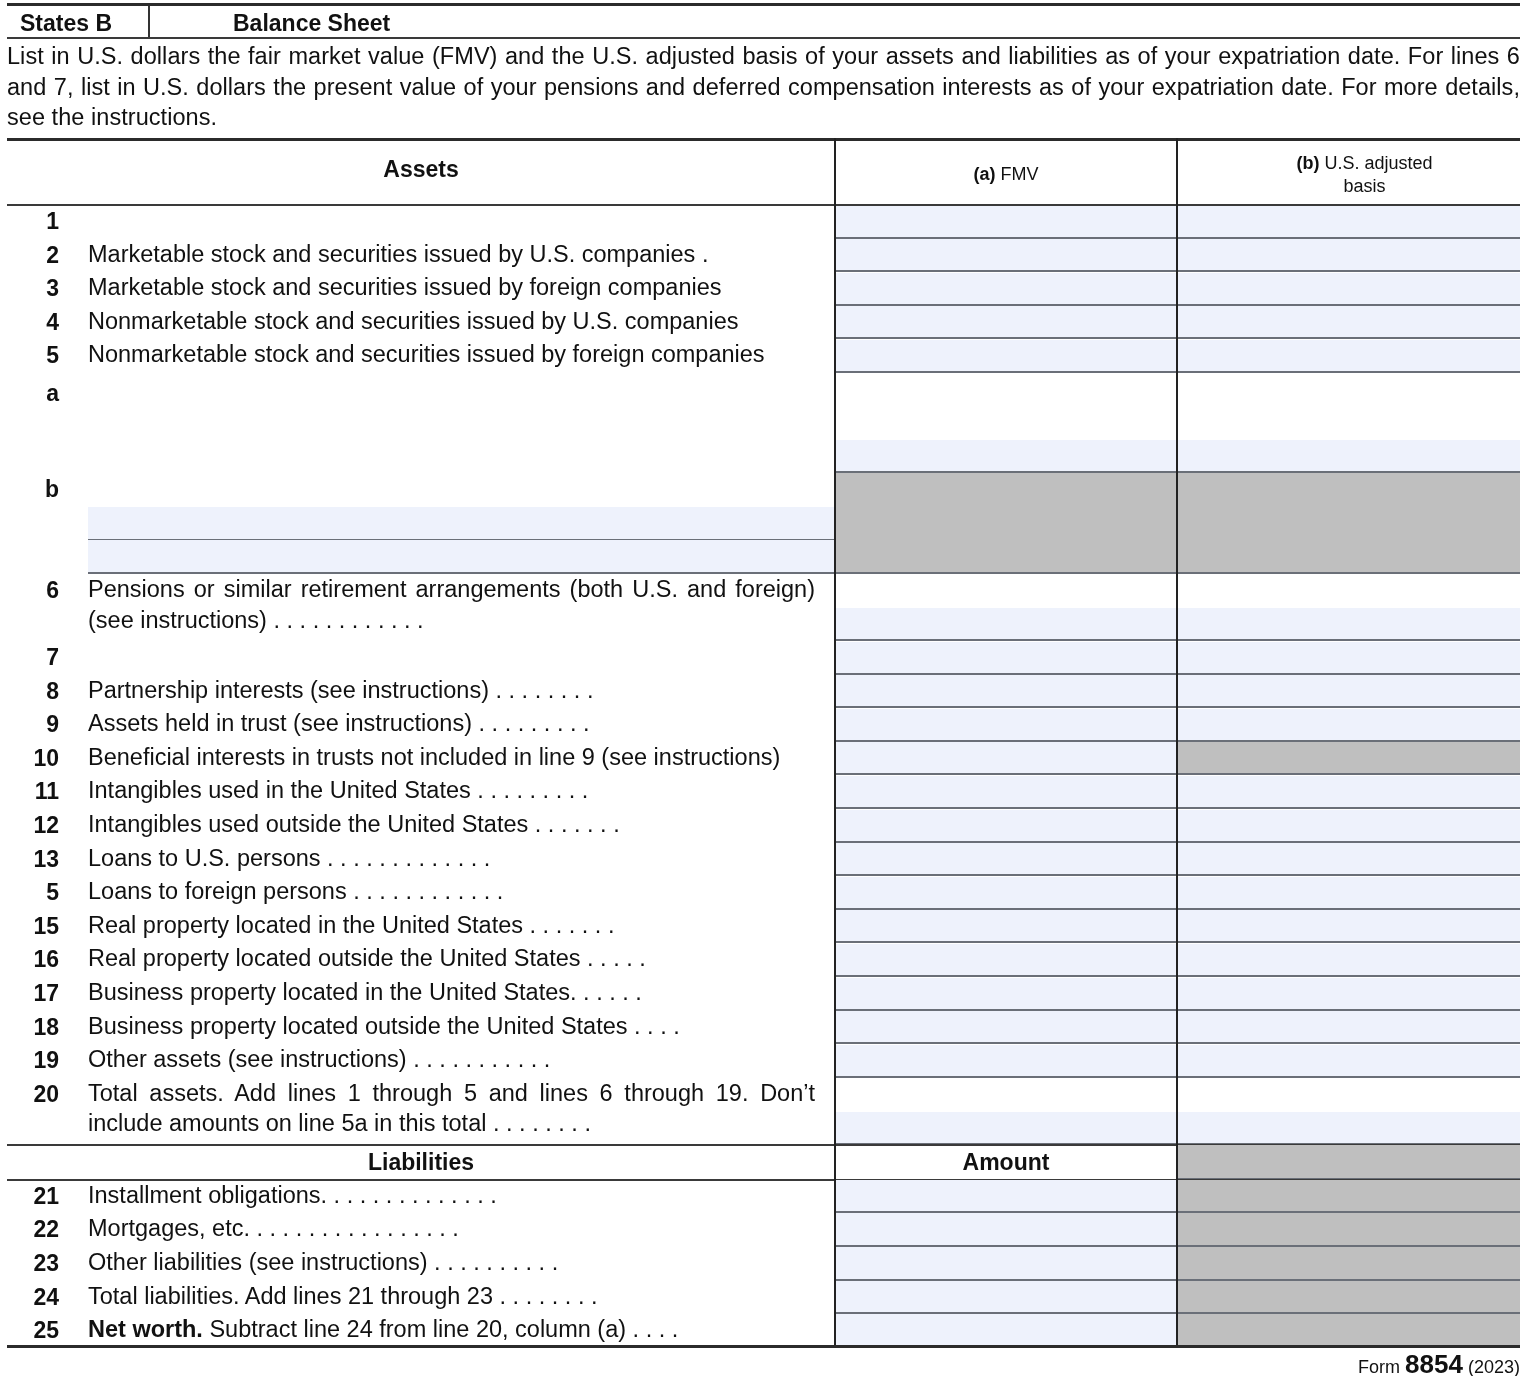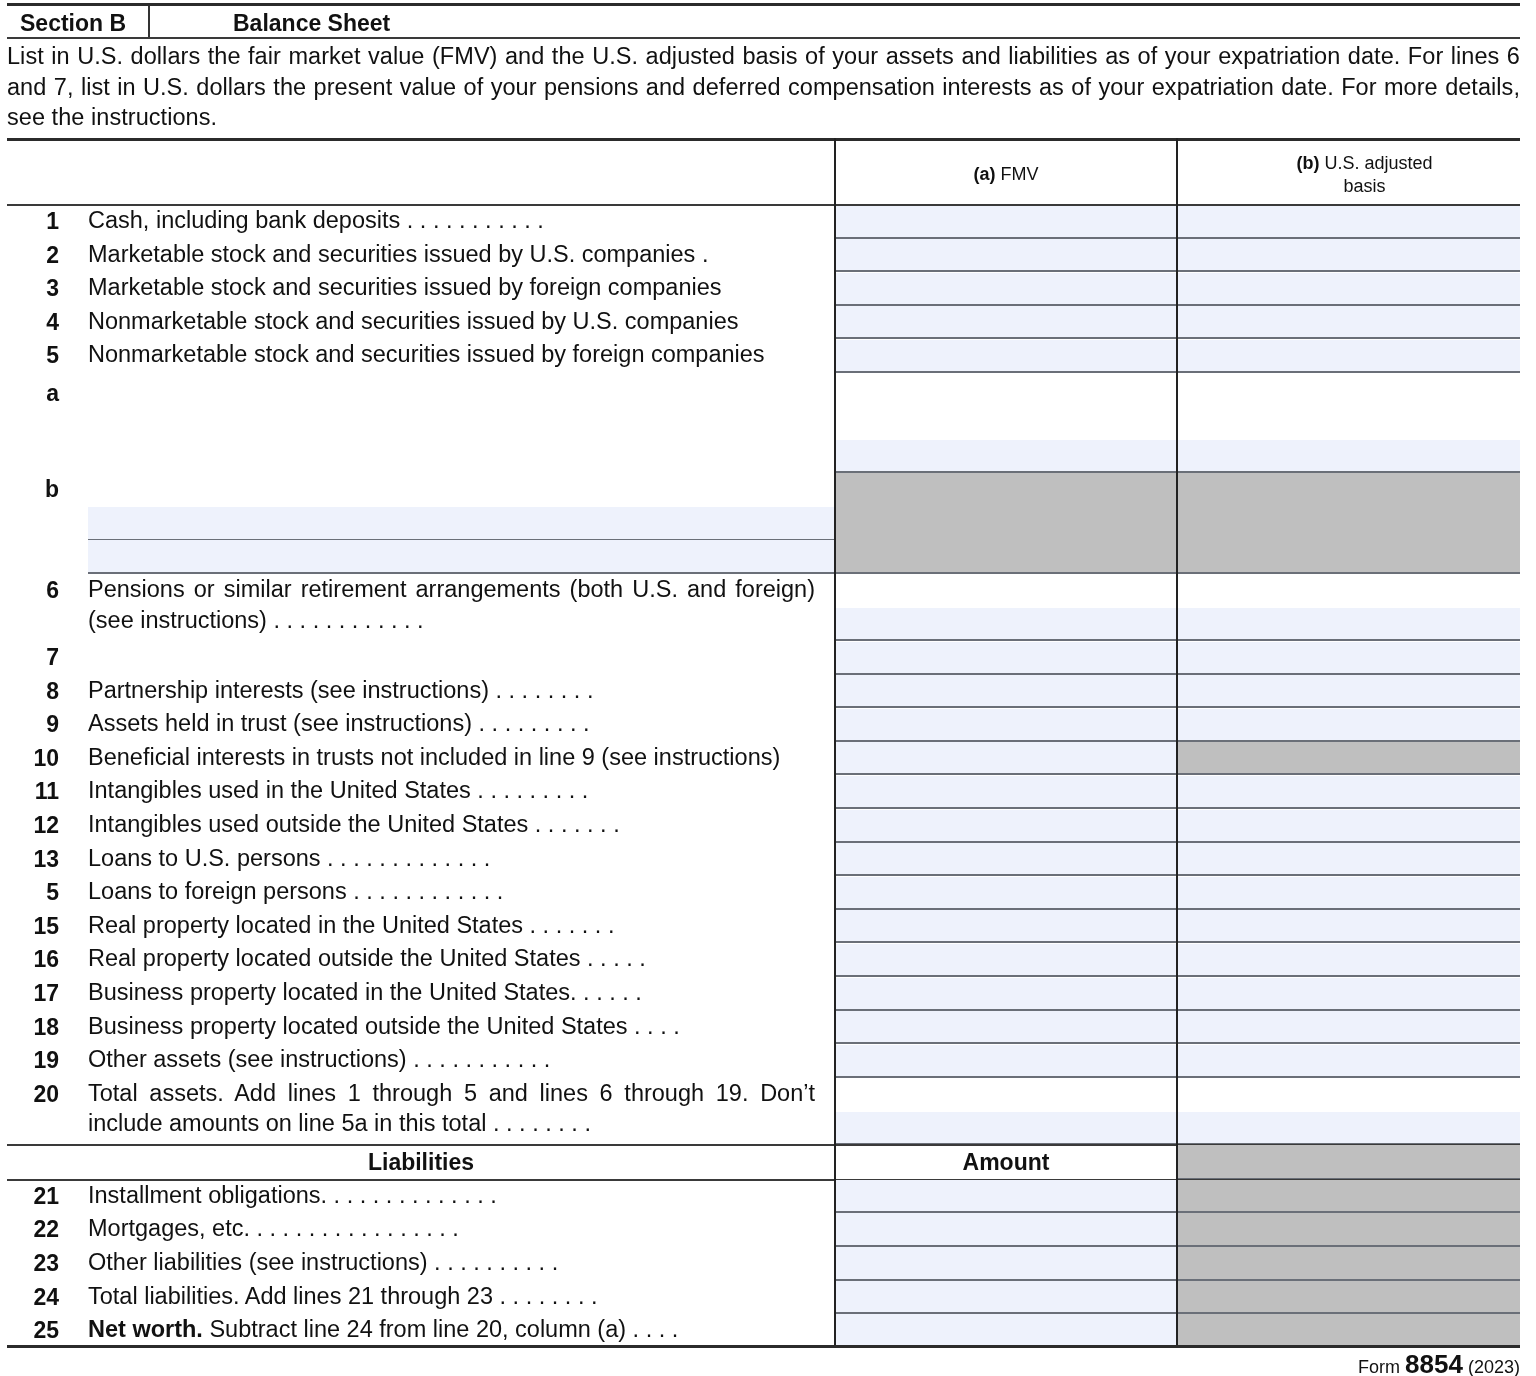--- a/index.html
+++ b/index.html
@@ -37,46 +37,46 @@
 
   #footer { position: absolute; right: 16px; top: 1349px; font-size: 18px; }
   #footer .big { font-weight: bold; font-size: 26px; }
 </style>
 </head>
 <body>
 
 <div class="rule-thick" style="top:3px;"></div>
 
 <div id="section-head">
-  <span id="section-label">Section B</span>
+  <span id="section-label">States B</span>
   <span id="section-sep"></span>
   <span id="section-title">Balance Sheet</span>
 </div>
 <div class="rule-med" style="top:37px;"></div>
 
 <div id="instructions">List in U.S. dollars the fair market value (FMV) and the U.S. adjusted basis of your assets and liabilities as of your expatriation date. For lines 6 and 7, list in U.S. dollars the present value of your pensions and deferred compensation interests as of your expatriation date. For more details, see the instructions.</div>
 
 <div id="table">
   <div class="rule-thick" style="left:0; top:0;"></div>
 
+  <div class="hdr-text" style="left:0; width:828px; top:18px; font-weight:bold; font-size:23px;">Assets</div>
   <div class="hdr-text" style="left:828px; width:342px; top:26px; font-size:18px;">
     <b>(a)</b>
     <span>FMV</span>
   </div>
   <div class="hdr-text" style="left:1170px; width:343px; top:14px; font-size:18px; line-height:23px;padding-left:16px;">
     <b>(b)</b>
     <span>U.S. adjusted</span><br>
     <span>basis</span>
   </div>
   <div class="rule-med" style="left:0; top:66px;"></div>
 
   <div id="rows">
       <div class="row" style="top: 67px; height: 33.6px;">
         <div class="num" style="top: 3px;">1</div>
-        <div class="desc" style="top: 0px;"><span>Cash, including bank deposits</span><span class="dots"> .  .  .  .  .  .  .  .  .  .  .</span></div>
         <div class="cell blue colA" style="top: 0.6px; height: 33px;"></div>
         <div class="cell blue colB" style="top: 0.6px; height: 33px;"></div>
       </div>
       <div class="row" style="top: 100.6px; height: 33.6px;">
         <div class="num" style="top: 3px;">2</div>
         <div class="desc" style="top: 0px;"><span>Marketable stock and securities issued by U.S. companies</span><span class="dots">  .</span></div>
         <div class="cell blue colA" style="top: 0.6px; height: 33px;"></div>
         <div class="cell blue colB" style="top: 0.6px; height: 33px;"></div>
       </div>
       <div class="row" style="top: 134.2px; height: 33.6px;">

